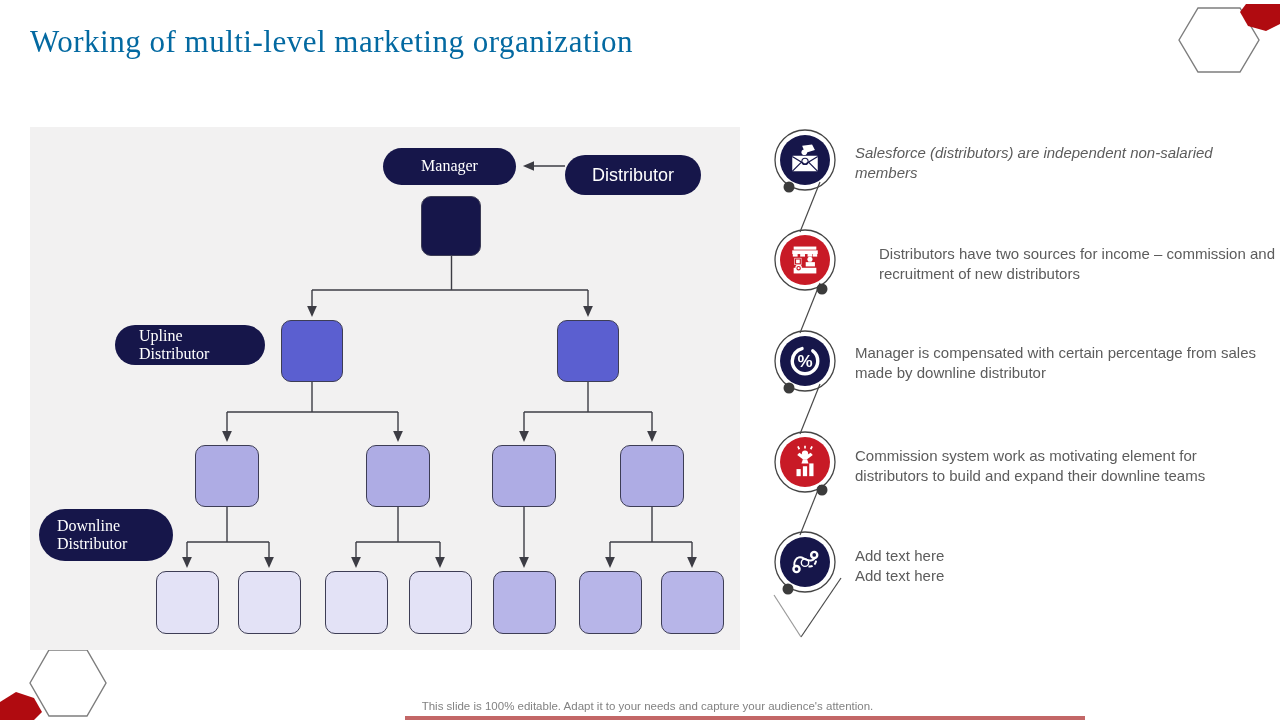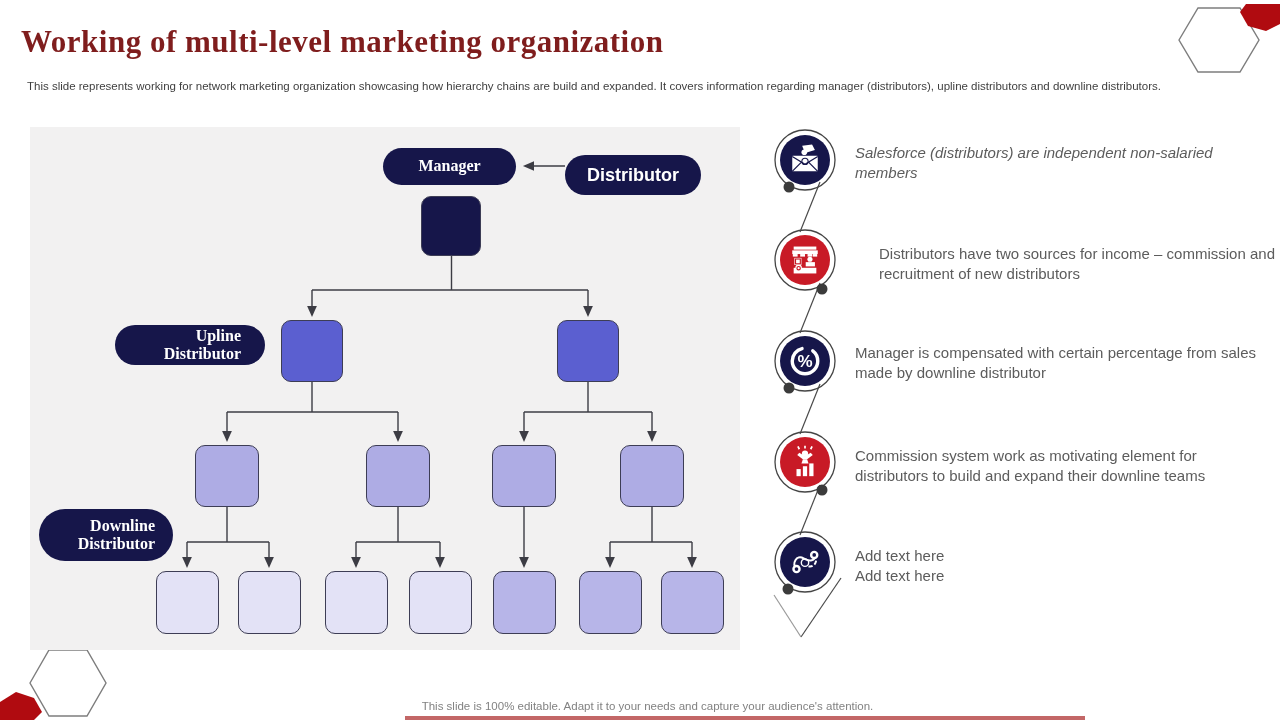--- a/index.html
+++ b/index.html
@@ -1,32 +1,32 @@
 <!DOCTYPE html>
 <html><head>
 <meta charset="utf-8">
 <style>
   * { margin:0; padding:0; box-sizing:border-box; }
   html,body { width:1280px; height:720px; }
   body { font-family:"Liberation Sans", sans-serif; background:#ffffff; position:relative; overflow:hidden; }
 
   .slide { position:absolute; inset:0; width:1280px; height:720px; background:#ffffff; }
 
-  .title { position:absolute; left:21px; top:24px; width:900px;
-           font-family:"Liberation Serif", serif; font-weight:700;
-           font-size:31px; color:#7f1d1d; letter-spacing:0.5px; }
+  .title { position:absolute; left:30px; top:24px; width:900px;
+           font-family:"Liberation Serif", serif; font-weight:400;
+           font-size:31px; color:#0369a1; letter-spacing:0.5px; }
   .subtitle { position:absolute; left:27px; top:80px; width:1200px;
               font-size:11.5px; color:#3f3f3f; }
 
   
   .panel { position:absolute; left:30px; top:127px; width:710px; height:523px; background:#f2f1f1; }
 
   .pill { position:absolute; background:#16164a; color:#ffffff; border-radius:26px;
-          display:flex; align-items:center; justify-content:center; text-align:right;
-          font-family:"Liberation Serif", serif; font-weight:700; line-height:1.15; }
+          display:flex; align-items:center; justify-content:center; text-align:left;
+          font-family:"Liberation Serif", serif; font-weight:400; line-height:1.15; }
   .pill.sans { font-family:"Liberation Sans", sans-serif; }
 
   .sq { position:absolute; border-radius:10px; border:1px solid #3d3d55; }
   .sq.layer-right::before { content:""; position:absolute; z-index:-1; inset:-1px;
           transform:translateX(6px); border-radius:10px; background:#ffffff; border:1px solid #50506a; }
   .sq.layer-left::before  { content:""; position:absolute; z-index:-1; inset:-1px;
           transform:translateX(-6px); border-radius:10px; background:#cbc9ee; }
   .sq-navy  { background:#16164a; }
   .sq-blue  { background:#5b5fd0; }
   .sq-lav   { background:#aeace4; }
@@ -46,21 +46,20 @@
             font-size:11.5px; color:#828282; }
   .footer-bar { position:absolute; left:405px; top:716px; width:680px; height:4px;
                 background:#a31515; opacity:0.65; }
 </style>
 </head>
 <body>
 
 <div class="slide">
 
   <div class="title">Working of multi-level marketing organization</div>
-  <div class="subtitle">This slide represents working for network marketing organization showcasing how hierarchy chains are build and expanded. It covers information regarding manager (distributors), upline distributors and downline distributors.</div>
 
   <svg class="hex-svg" style="left:1178px; top:4px;" width="102" height="72">
     <polygon points="1,36 20,4 62,4 81,36 62,68 20,68" fill="#ffffff" stroke="#7d7d7d" stroke-width="1.4"></polygon>
     <polygon points="68,0 102,0 102,20 88,27 70,22 62,8" fill="#b00b10"></polygon>
   </svg>
   <svg class="hex-svg" style="left:0px; top:646px;" width="110" height="74">
     <polygon points="30,37 49,4 87,4 106,37 87,70 49,70" fill="#ffffff" stroke="#7d7d7d" stroke-width="1.4"></polygon>
     <polygon points="0,56 16,46 34,52 42,66 34,74 0,74" fill="#b00b10"></polygon>
   </svg>
 

